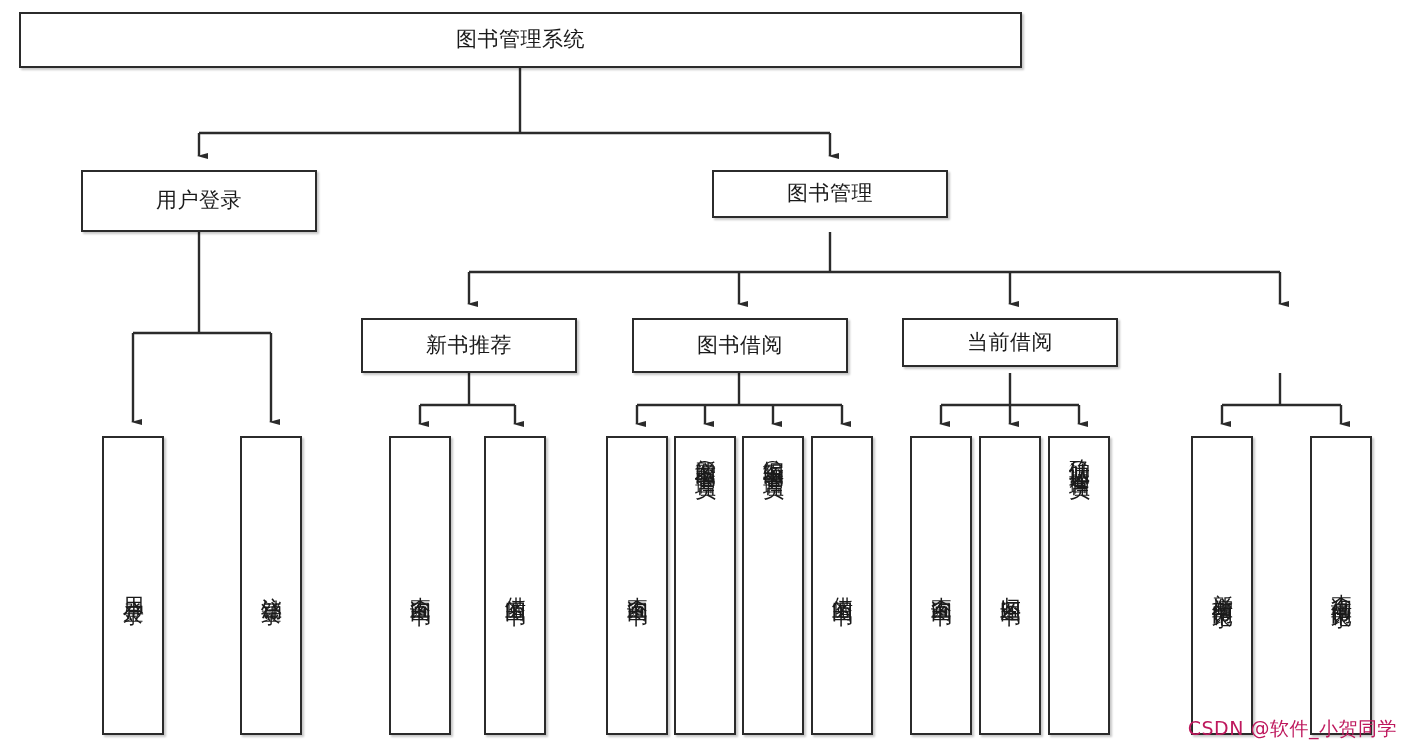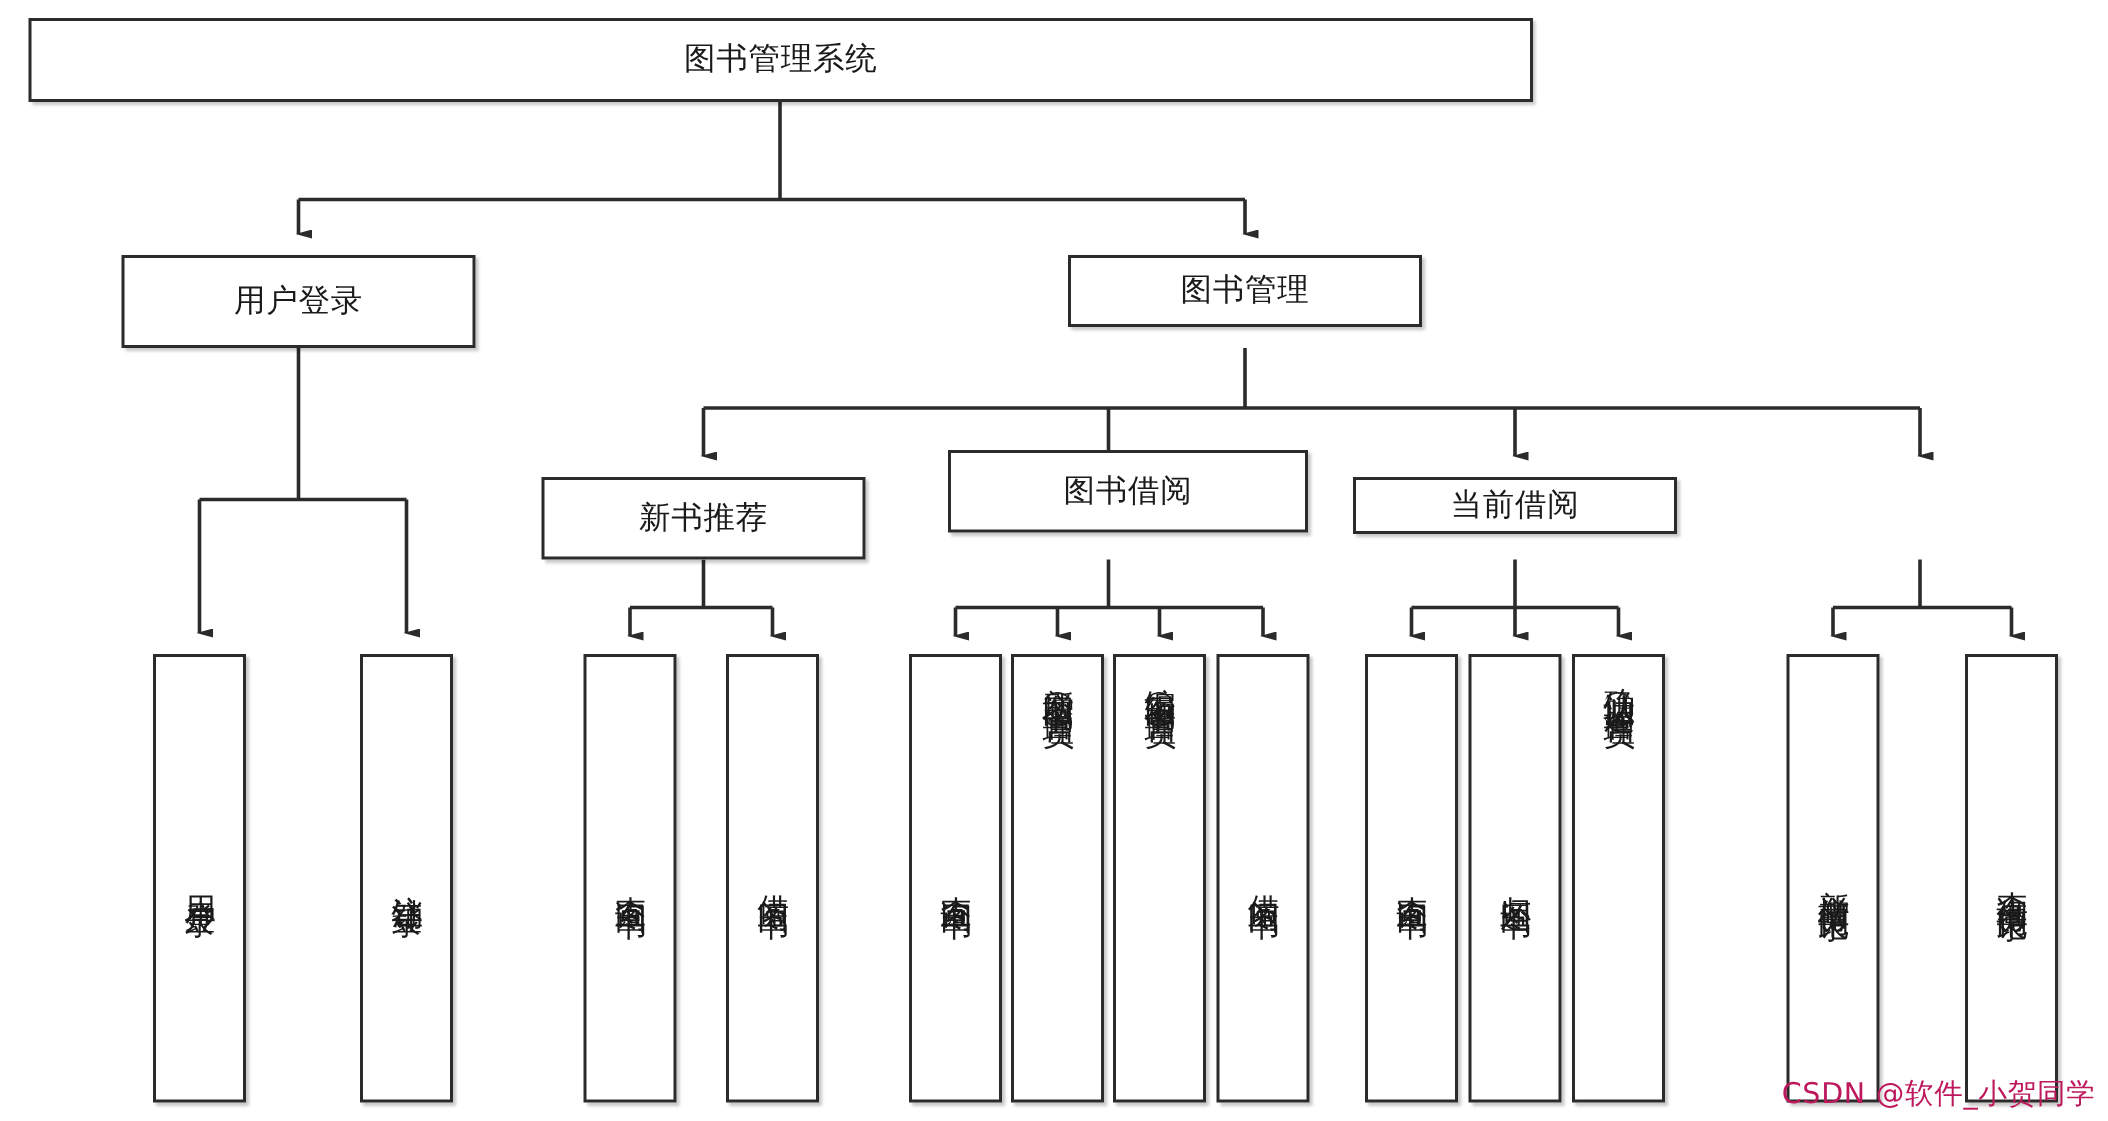--- a/index.html
+++ b/index.html
@@ -136,25 +136,25 @@
   </div>
 
   <div class="node" style="left:712px; top:170px; width:236px; height:48px;">
     <span class="node-label">图书管理</span>
   </div>
 
   <div class="node" style="left:361px; top:318px; width:216px; height:55px;">
     <span class="node-label">新书推荐</span>
   </div>
 
-  <div class="node" style="left:632px; top:300px; width:240px; height:55px;">
+  <div class="node" style="left:632px; top:318px; width:216px; height:55px;">
     <span class="node-label">图书借阅</span>
   </div>
 
-  <div class="node" style="left:902px; top:318px; width:216px; height:38px;text-align:center;">
+  <div class="node" style="left:902px; top:318px; width:216px; height:49px;text-align:center;">
     <span class="node-label">当前借阅</span>
   </div>
 
 
   <div class="node vertical" style="left:102px; top:436px; width:62px; height:299px;">
     <span class="node-label">用户登录</span>
   </div>
 
   <div class="node vertical" style="left:240px; top:436px; width:62px; height:299px;">
     <span class="node-label">注销登录</span>

